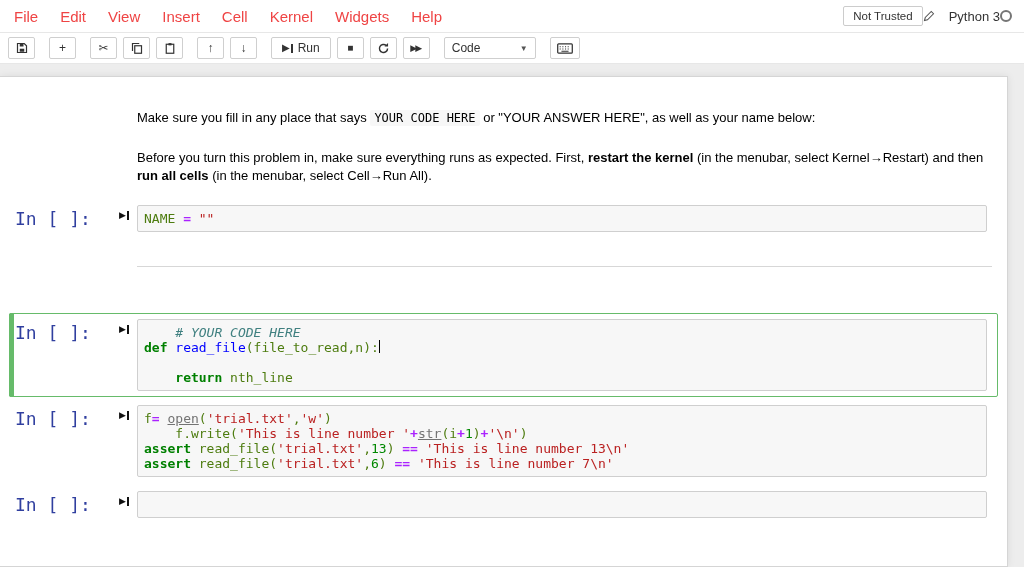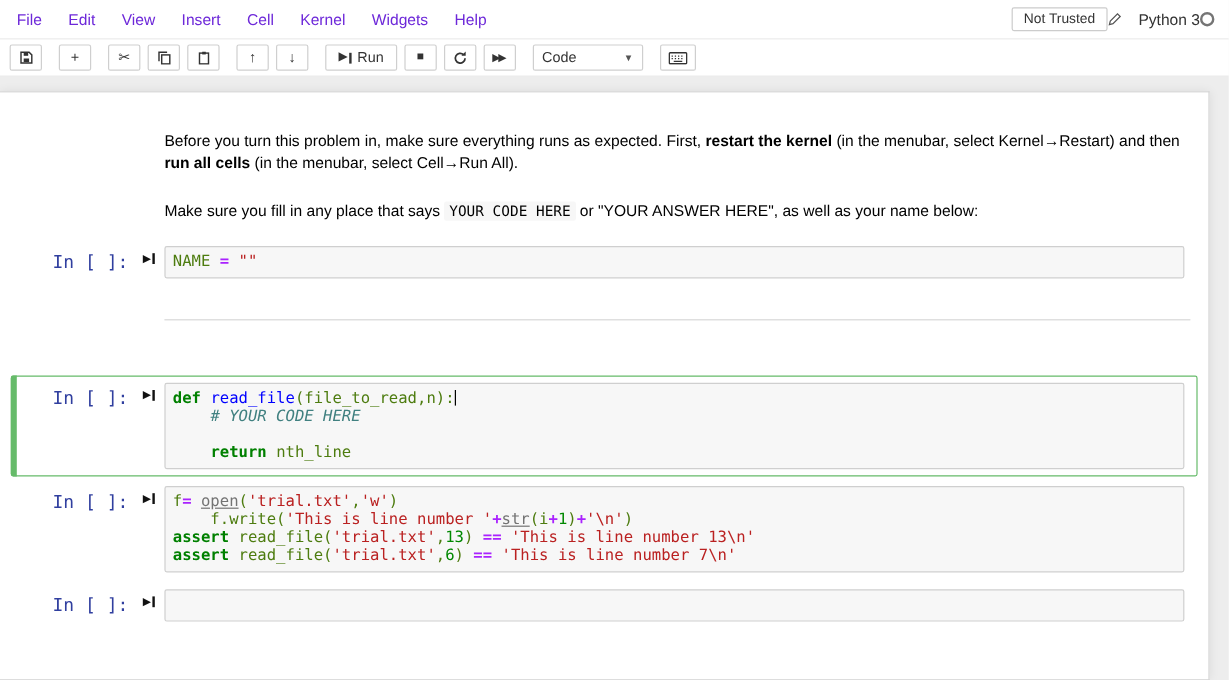--- a/index.html
+++ b/index.html
@@ -4,21 +4,21 @@
 <style>
   * { margin:0; padding:0; box-sizing:border-box; }
   html,body { width:1024px; height:567px; overflow:hidden; background:#eeeeee;
               font-family:"Liberation Sans", sans-serif; }
   .app { width:1024px; height:567px; display:flex; flex-direction:column; background:#fff; }
 
   
   .menubar { height:33px; flex:none; background:#ffffff; border-bottom:1px solid #e7e7e7;
              display:flex; align-items:center; justify-content:space-between; padding:0 12px 0 3px; }
   .menus { display:flex; }
-  .menu-item { padding:7px 11px; font-size:13px; color:#6d28d9; cursor:pointer; }
+  .menu-item { padding:7px 11px; font-size:15px; color:#ef4444; cursor:pointer; }
   .menubar-right { display:flex; align-items:center; }
   .trust-badge { font-size:11.5px; color:#333; background:#fff; border:1px solid #ccc;
                  border-radius:2px; padding:3px 9px; font-family:"Liberation Sans",sans-serif; }
   .pencil { display:inline-flex; align-items:center; }
   .kernel-name { font-size:13px; color:#333; margin-left:14px; }
   .kernel-indicator { width:12px; height:12px; border:2px solid #757575; border-radius:50%;
                       display:inline-block; }
 
   
   .toolbar { flex:none; height:31px; background:#fff; border-bottom:1px solid #e7e7e7;
@@ -43,22 +43,22 @@
   .notebook-container { width:1008px; height:100%; background:#fff; border:1px solid #d5d5d5;
                         border-left:none; box-shadow:0 0 8px rgba(0,0,0,0.08);
                         padding-top:24px; overflow:hidden; }
 
   .cell { display:flex; align-items:flex-start; padding:5px; margin:0 9px 2px 9px;
           border:1px solid transparent; border-radius:2px; position:relative; background:#fff; }
   .cell.selected { border-color:#66BB6A; }
   .cell.selected::before { content:""; position:absolute; left:-1px; top:-1px; bottom:-1px; width:5px;
                            background:#66BB6A; border-radius:2px 0 0 2px; }
 
-  .prompt { width:96px; flex:none; text-align:right; font-family:"DejaVu Sans Mono",monospace;
-            font-size:15px; line-height:15px; color:#303F9F; padding-top:6px; padding-right:4px;
+  .prompt { width:96px; flex:none; text-align:left; font-family:"DejaVu Sans Mono",monospace;
+            font-size:18px; line-height:15px; color:#303F9F; padding-top:6px; padding-right:4px;
             white-space:pre; }
   .cellrun { width:26px; flex:none; display:inline-flex; align-items:center; justify-content:center;
              padding-top:6px; cursor:pointer; }
   .cellrun .tri { font-size:9px; color:#111; line-height:1; }
   .cellrun .bar { width:2px; height:9px; background:#111; margin-left:1px; display:inline-block; }
 
   .input-area { flex:1; margin-right:5px; background:#f7f7f7; border:1px solid #cfcfcf; border-radius:2px;
                 padding:5px 6px; font-family:"DejaVu Sans Mono",monospace; font-size:13px;
                 line-height:15px; overflow:hidden; min-height:27px; }
   .cm-line { white-space:pre; }
@@ -182,28 +182,28 @@
       </span>
     </button>
   </div>
 
   <main class="site">
     <div class="notebook-container">
 
       <div class="cell text-cell">
         <div class="prompt"></div>
         <div class="text-content">
+            <p><span>Make sure you fill in any place that says </span><code>YOUR CODE HERE</code><span> or "YOUR ANSWER HERE", as well as your name below:</span></p>
+          </div>
+      </div>
+
+      <div class="cell text-cell">
+        <div class="prompt"></div>
+        <div class="text-content">
             <p><span>Before you turn this problem in, make sure everything runs as expected. First, </span><span class="md-bold">restart the kernel</span><span> (in the menubar, select Kernel→Restart) and then </span><span class="md-bold">run all cells</span><span> (in the menubar, select Cell→Run All).</span></p>
-          </div>
-      </div>
-
-      <div class="cell text-cell">
-        <div class="prompt"></div>
-        <div class="text-content">
-            <p><span>Make sure you fill in any place that says </span><code>YOUR CODE HERE</code><span> or "YOUR ANSWER HERE", as well as your name below:</span></p>
           </div>
       </div>
 
       <div class="cell code-cell">
         <div class="prompt">In [ ]:</div>
         <div class="cellrun">
           <span class="tri">▶</span>
             <span class="bar"></span>
         </div>
         <div class="input-area">
@@ -222,22 +222,22 @@
         <div class="prompt"></div>
       </div>
 
       <div class="cell code-cell selected">
         <div class="prompt">In [ ]:</div>
         <div class="cellrun">
           <span class="tri">▶</span>
             <span class="bar"></span>
         </div>
         <div class="input-area">
+            <div class="cm-line"><span class="tok-plain">    </span><span class="tok-com"># YOUR CODE HERE</span></div>
             <div class="cm-line"><span class="tok-kw">def</span><span class="tok-plain"> </span><span class="tok-fn">read_file</span><span class="tok-plain">(file_to_read,n):</span><span class="tok-cursor"></span></div>
-            <div class="cm-line"><span class="tok-plain">    </span><span class="tok-com"># YOUR CODE HERE</span></div>
             <div class="cm-line">&nbsp;</div>
             <div class="cm-line"><span class="tok-plain">    </span><span class="tok-kw">return</span><span class="tok-plain"> nth_line</span></div>
           </div>
       </div>
 
       <div class="cell code-cell">
         <div class="prompt">In [ ]:</div>
         <div class="cellrun">
           <span class="tri">▶</span>
             <span class="bar"></span>

